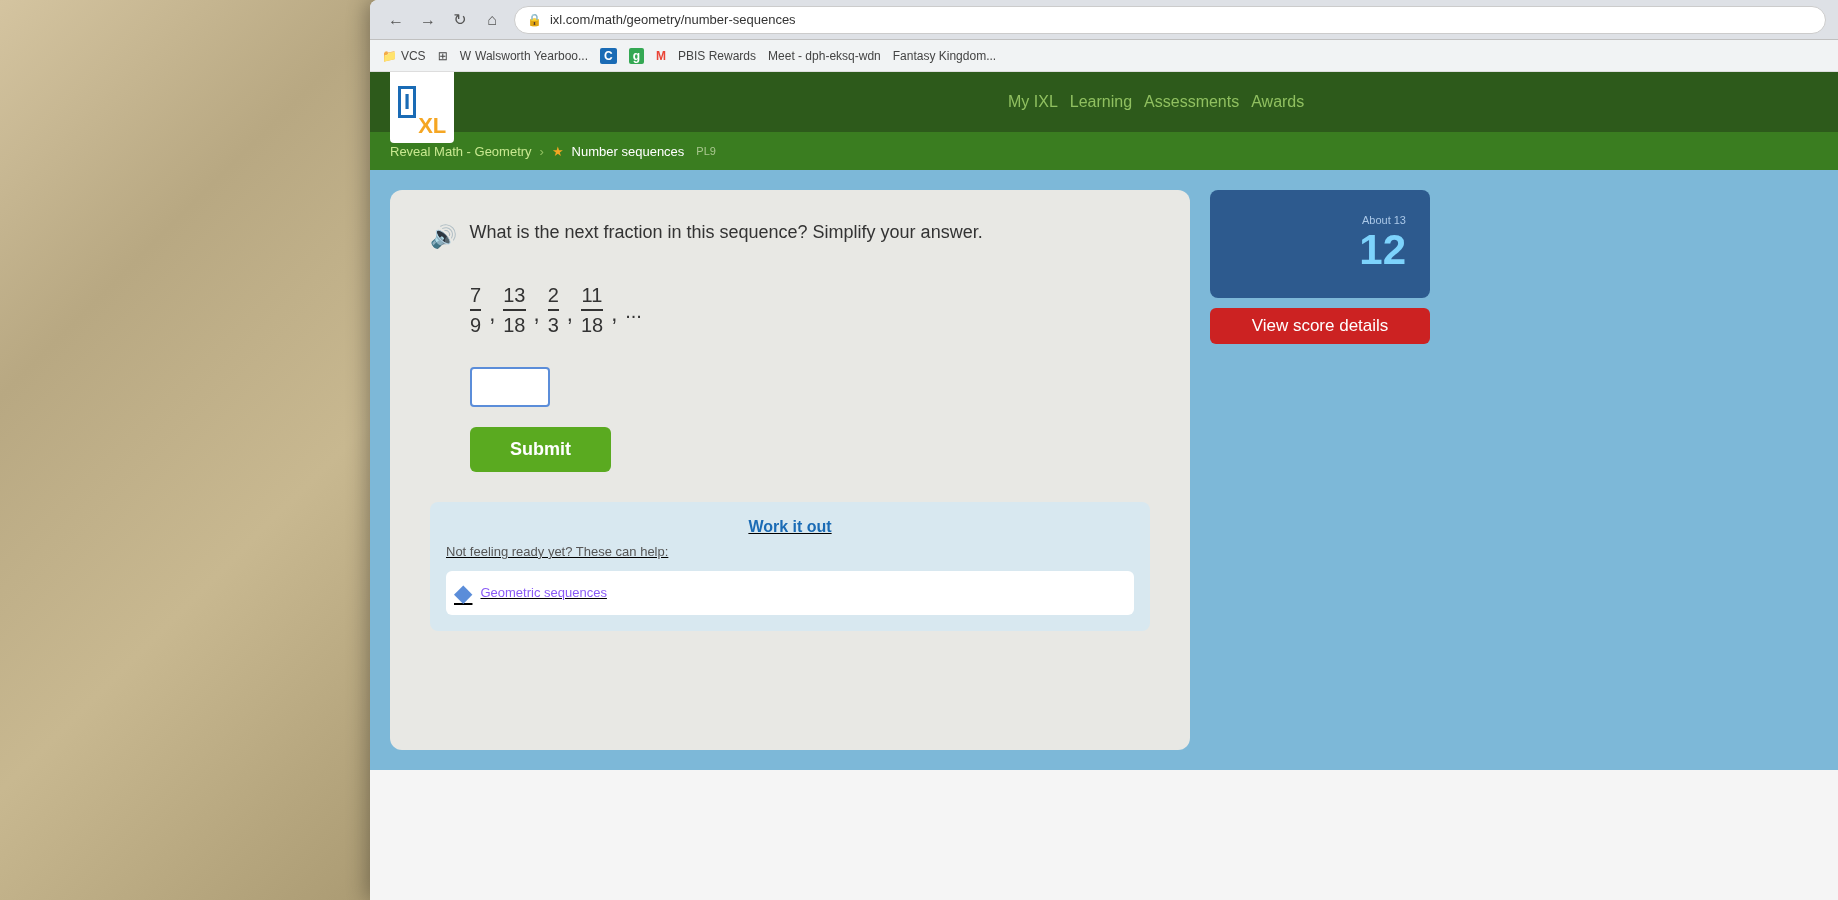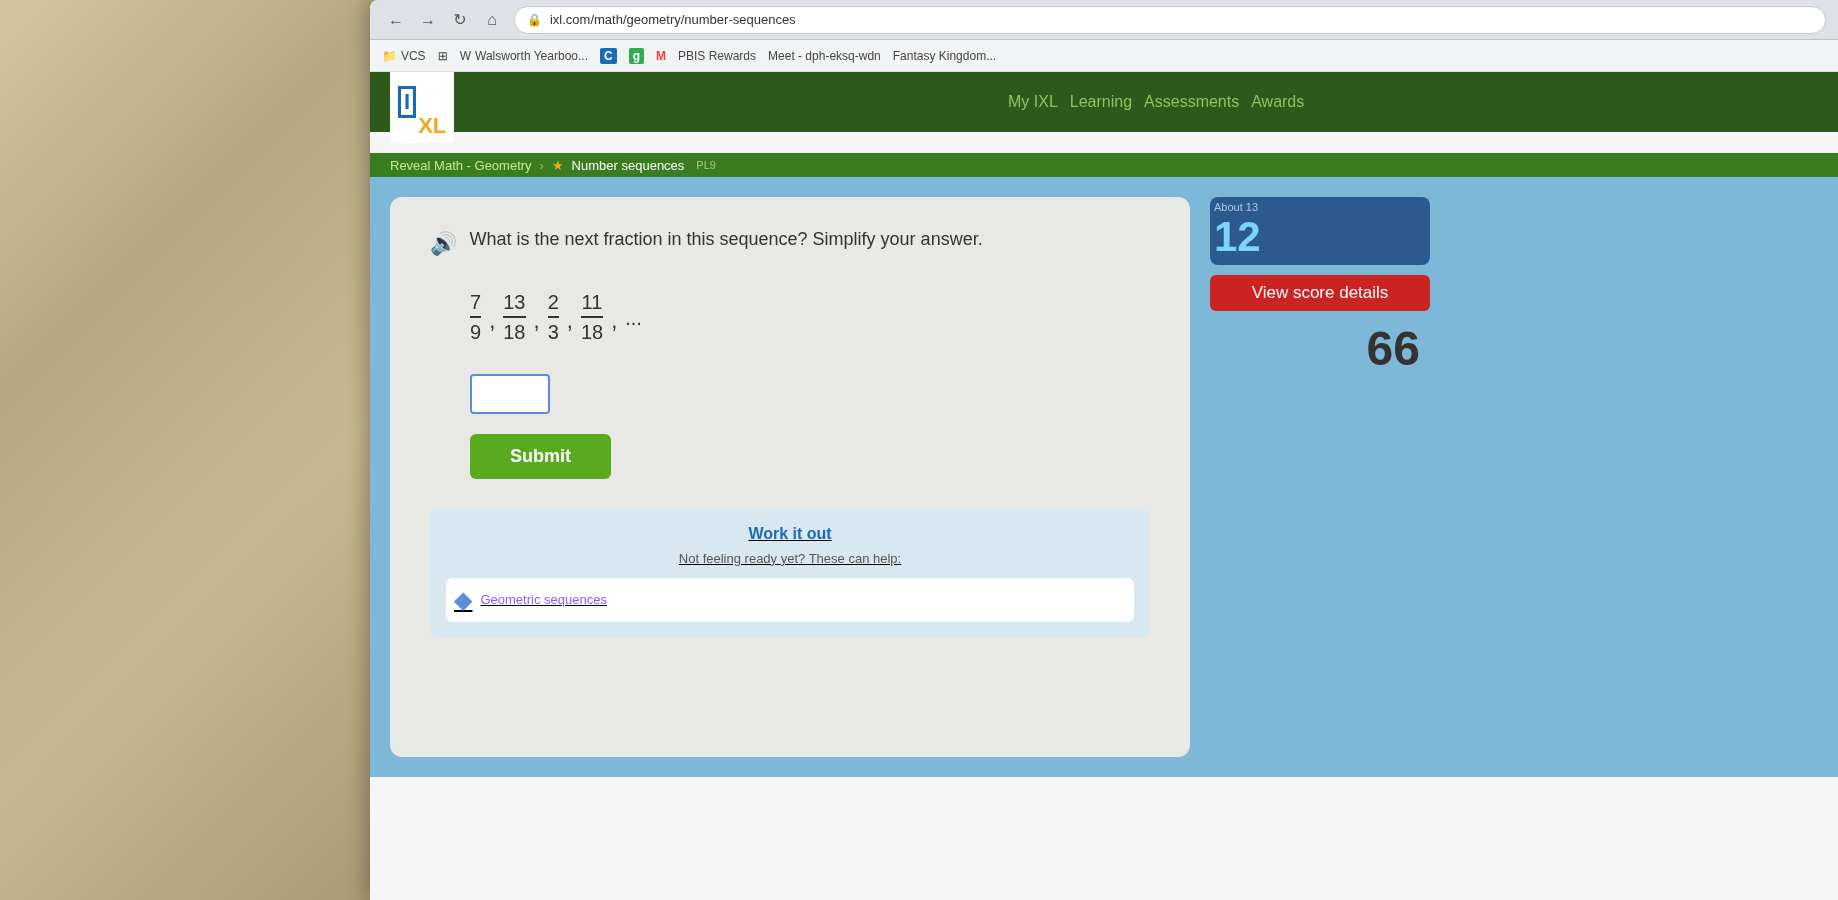--- a/index.html
+++ b/index.html
@@ -160,28 +160,27 @@
     .ixl-nav-item {
       color: #90c060;
       font-size: 16px;
       cursor: pointer;
       font-weight: 500;
     }
 
     
     .breadcrumb-bar {
       background: #3a7d20;
-      height: 24px;
+      height: 38px;
       display: flex;
       align-items: center;
       padding: 0 20px;
       gap: 8px;
       font-size: 13px;
       color: #d0e8b0;
-      margin-top: 21px;
     }
 
     .breadcrumb-separator {
       color: #90c060;
     }
 
     .breadcrumb-star {
       color: #f5a623;
     }
 
@@ -295,22 +294,22 @@
       width: 220px;
       display: flex;
       flex-direction: column;
       gap: 10px;
     }
 
     .score-box {
       background: #2d5a8e;
       color: white;
       border-radius: 8px;
-      padding: 4px;
-      text-align: left;
+      padding: 24px;
+      text-align: right;
     }
 
     .score-label {
       font-size: 11px;
       color: #aac8e8;
     }
 
     .score-value {
       font-size: 42px;
       font-weight: bold;
@@ -348,21 +347,21 @@
       color: #1a6bb5;
       font-size: 16px;
       font-weight: bold;
       margin-bottom: 8px;
       text-align: center;
     }
 
     .work-it-out-subtitle {
       font-size: 13px;
       color: #555;
-      text-align: center;
+      text-align: left;
       margin-bottom: 12px;
     }
 
     .related-topic {
       display: flex;
       align-items: center;
       gap: 8px;
       background: white;
       border-radius: 6px;
       padding: 8px;
@@ -523,21 +522,20 @@
 
         <div class="score-box">
           <div class="score-label">About 13</div>
           <div class="score-value">12</div>
         </div>
 
         <div class="score-red-badge">
           <span>View score details</span>
         </div>
 
-        <div class="score-large">66</div>
 
       </div>
 
     </div>
 
   </div>
 
 </div>
 
 </body></html>

